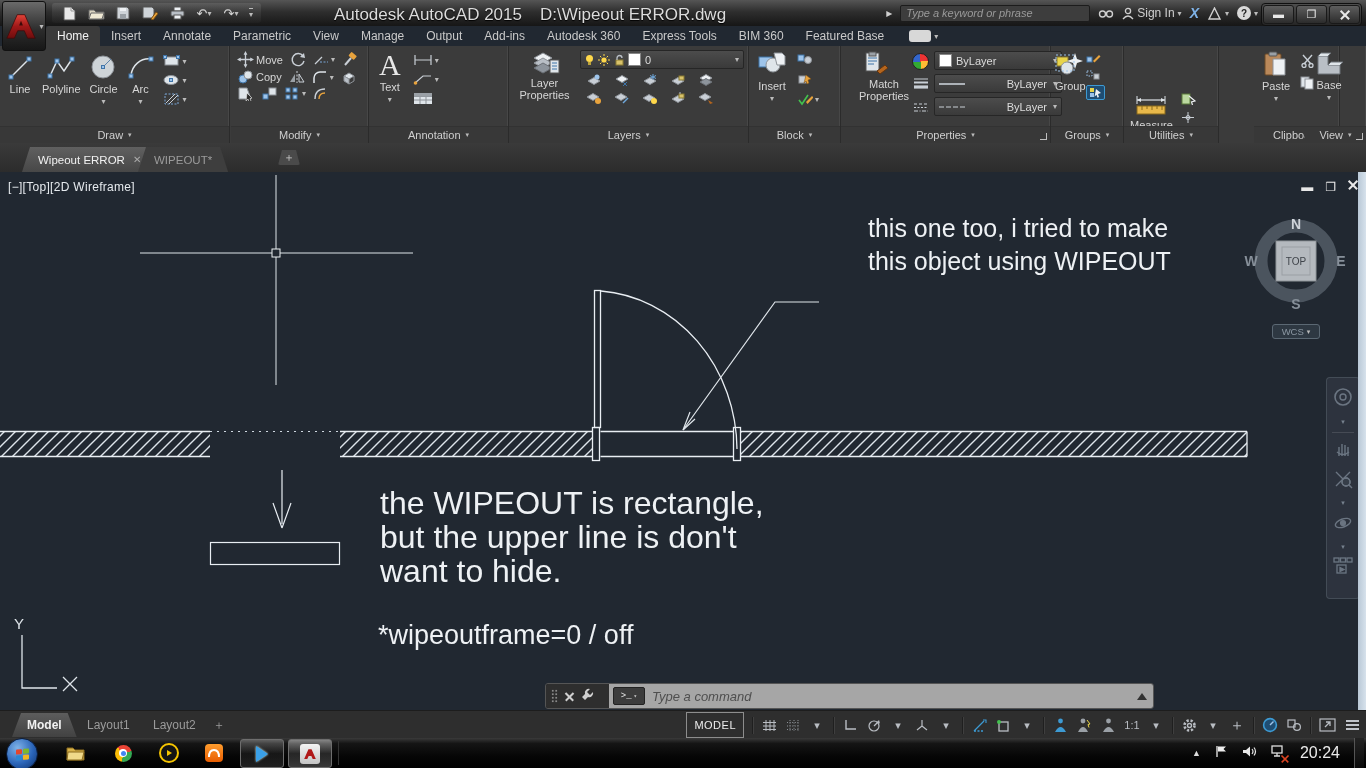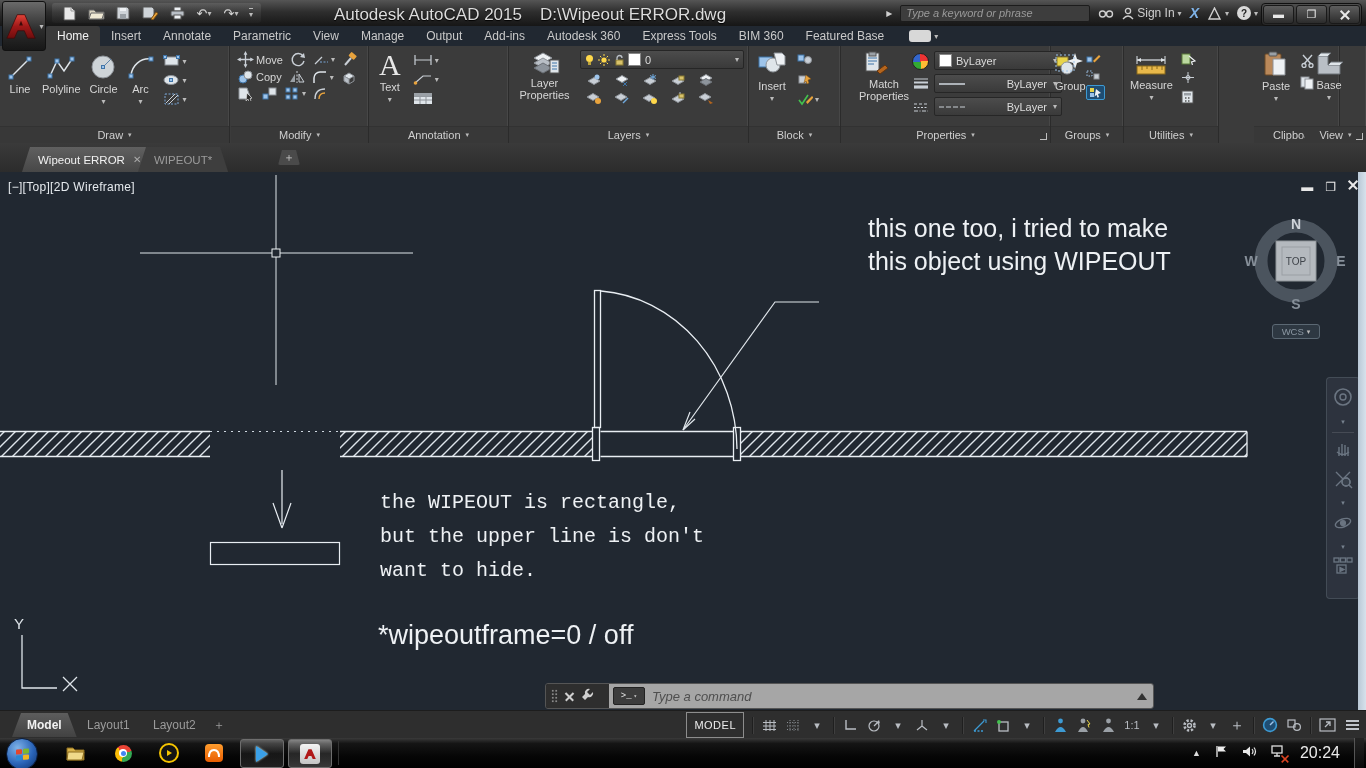--- a/index.html
+++ b/index.html
@@ -667,21 +667,21 @@
             </span>
         </div>
       </div>
       <div class="pfoot">
           <span>Groups</span>
           <span class="dd">▾</span>
         </div>
     </div>
 
     <div class="panel" style="left:1124px;width:94px;">
-      <div class="flex" style="padding:5px 0 0 6px;gap:8px;align-items:center;">
+      <div class="flex" style="padding:5px 0 0 6px;gap:8px;align-items:center;margin-top:40px;">
         <div class="bb">
           <svg width="34" height="26" viewBox="0 0 34 26">
             <path d="M3 8 H31" stroke="#dfe5ea" stroke-width="1.2"></path>
             <path d="M3 4 V12 M31 4 V12" stroke="#dfe5ea"></path>
             <path d="M3 8 l4 -2 v4 Z M31 8 l-4 -2 v4 Z" fill="#dfe5ea"></path>
             <rect x="3" y="14" width="28" height="8" fill="#e8b84a" stroke="#8a6a1d"></rect>
             <path d="M8 14 v4 M13 14 v3 M18 14 v4 M23 14 v3 M28 14 v4" stroke="#8a6a1d"></path>
           </svg>
           <span>Measure</span>
             <span class="dd">▾</span>
@@ -833,21 +833,21 @@
 
     <div id="vp-label" class="abs">[−][Top][2D Wireframe]</div>
 
     <div id="dw-controls" class="abs">
       <span>▬</span>
       <span>❐</span>
       <span><span class="xbar"><i></i><i></i></span></span>
     </div>
 
     <div class="note" style="left:868px;top:40px;font-size:25px;line-height:33px;"><span>this one too, i tried to make</span><br><span>this object using WIPEOUT</span></div>
-    <div class="note" style="left:380px;top:314px;font-size:20px;line-height:34px;font-family:Liberation Mono, monospace;"><span>the WIPEOUT is rectangle,</span><br><span>but the upper line is don't</span><br><span>want to hide.</span></div>
+    <div class="note" style="left:380px;top:314px;font-size:32px;line-height:34px;"><span>the WIPEOUT is rectangle,</span><br><span>but the upper line is don't</span><br><span>want to hide.</span></div>
     <div class="note" style="left:378px;top:448px;font-size:27px;"><span>*wipeoutframe=0 / off</span></div>
 
     <svg id="viewcube" class="abs" width="112" height="112" viewBox="0 0 112 112">
       <circle cx="56" cy="61" r="35" fill="none" stroke="rgba(118,128,140,.5)" stroke-width="13"></circle>
       <text x="56" y="29" text-anchor="middle" fill="#cfd4da" font-size="14" font-weight="bold" font-family="Liberation Sans">N</text>
       <text x="56" y="109" text-anchor="middle" fill="#87909a" font-size="14" font-weight="bold" font-family="Liberation Sans">S</text>
       <text x="11" y="66" text-anchor="middle" fill="#87909a" font-size="14" font-weight="bold" font-family="Liberation Sans">W</text>
       <text x="101" y="66" text-anchor="middle" fill="#87909a" font-size="14" font-weight="bold" font-family="Liberation Sans">E</text>
       <rect x="36" y="41" width="40" height="40" fill="#b4b9be" stroke="#90959a"></rect>
       <rect x="42" y="47" width="28" height="28" fill="none" stroke="#9a9fa4"></rect>

